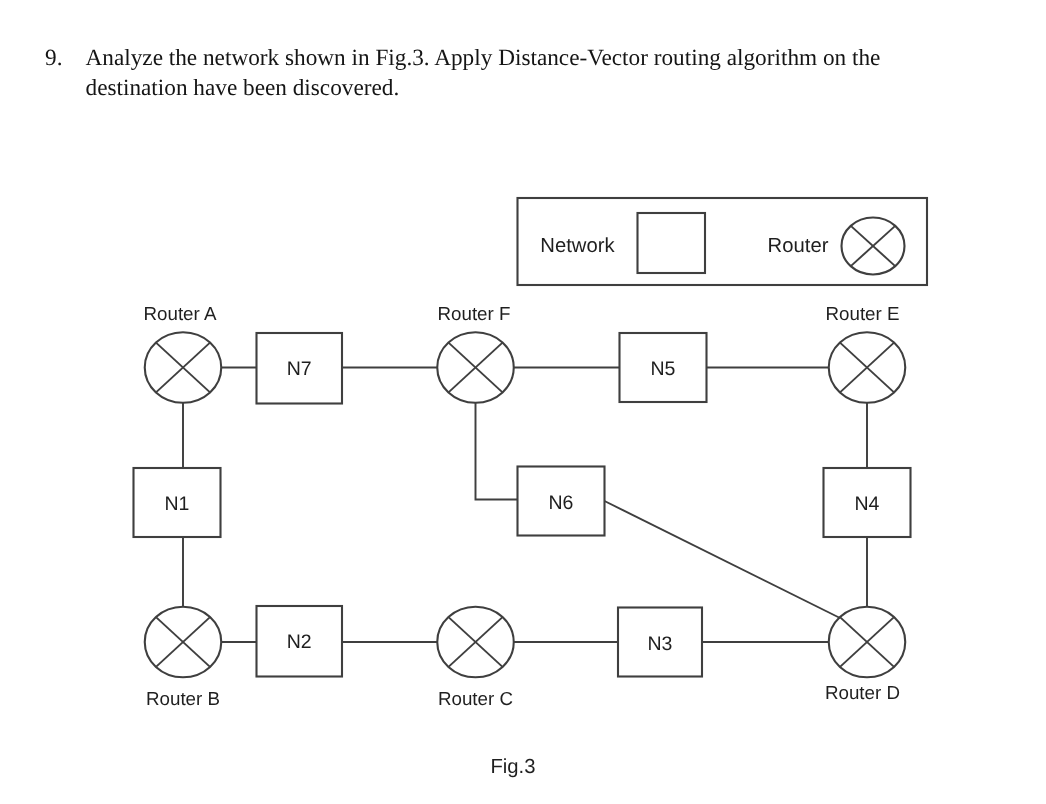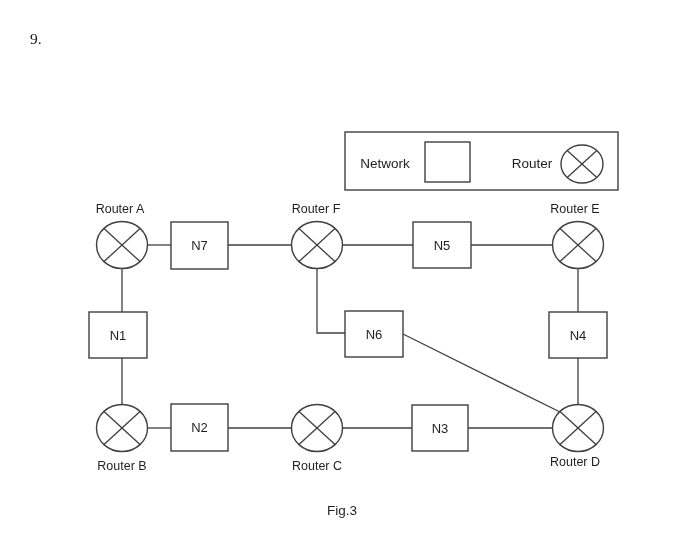--- a/index.html
+++ b/index.html
@@ -24,20 +24,22 @@
   .caption { font-size:13.5px; }
 </style>
 </head>
 <body>
 
 <div class="page">
 
   <div class="question">
     <div class="qnum">9.</div>
     <div class="qbody">
+      <div>Analyze the network shown in Fig.3. Apply Distance-Vector routing algorithm on the</div>
+      <div>destination have been discovered.</div>
     </div>
   </div>
 
   <svg class="diagram" width="697" height="536" viewBox="0 0 697 536">
 
     <g>
       <rect class="shape" x="345" y="132" width="273" height="58"></rect>
       <text class="llabel" x="385" y="168" text-anchor="middle">Network</text>
       <rect class="shape" x="425" y="142" width="45" height="40"></rect>
       <text class="llabel" x="532" y="168" text-anchor="middle">Router</text>

